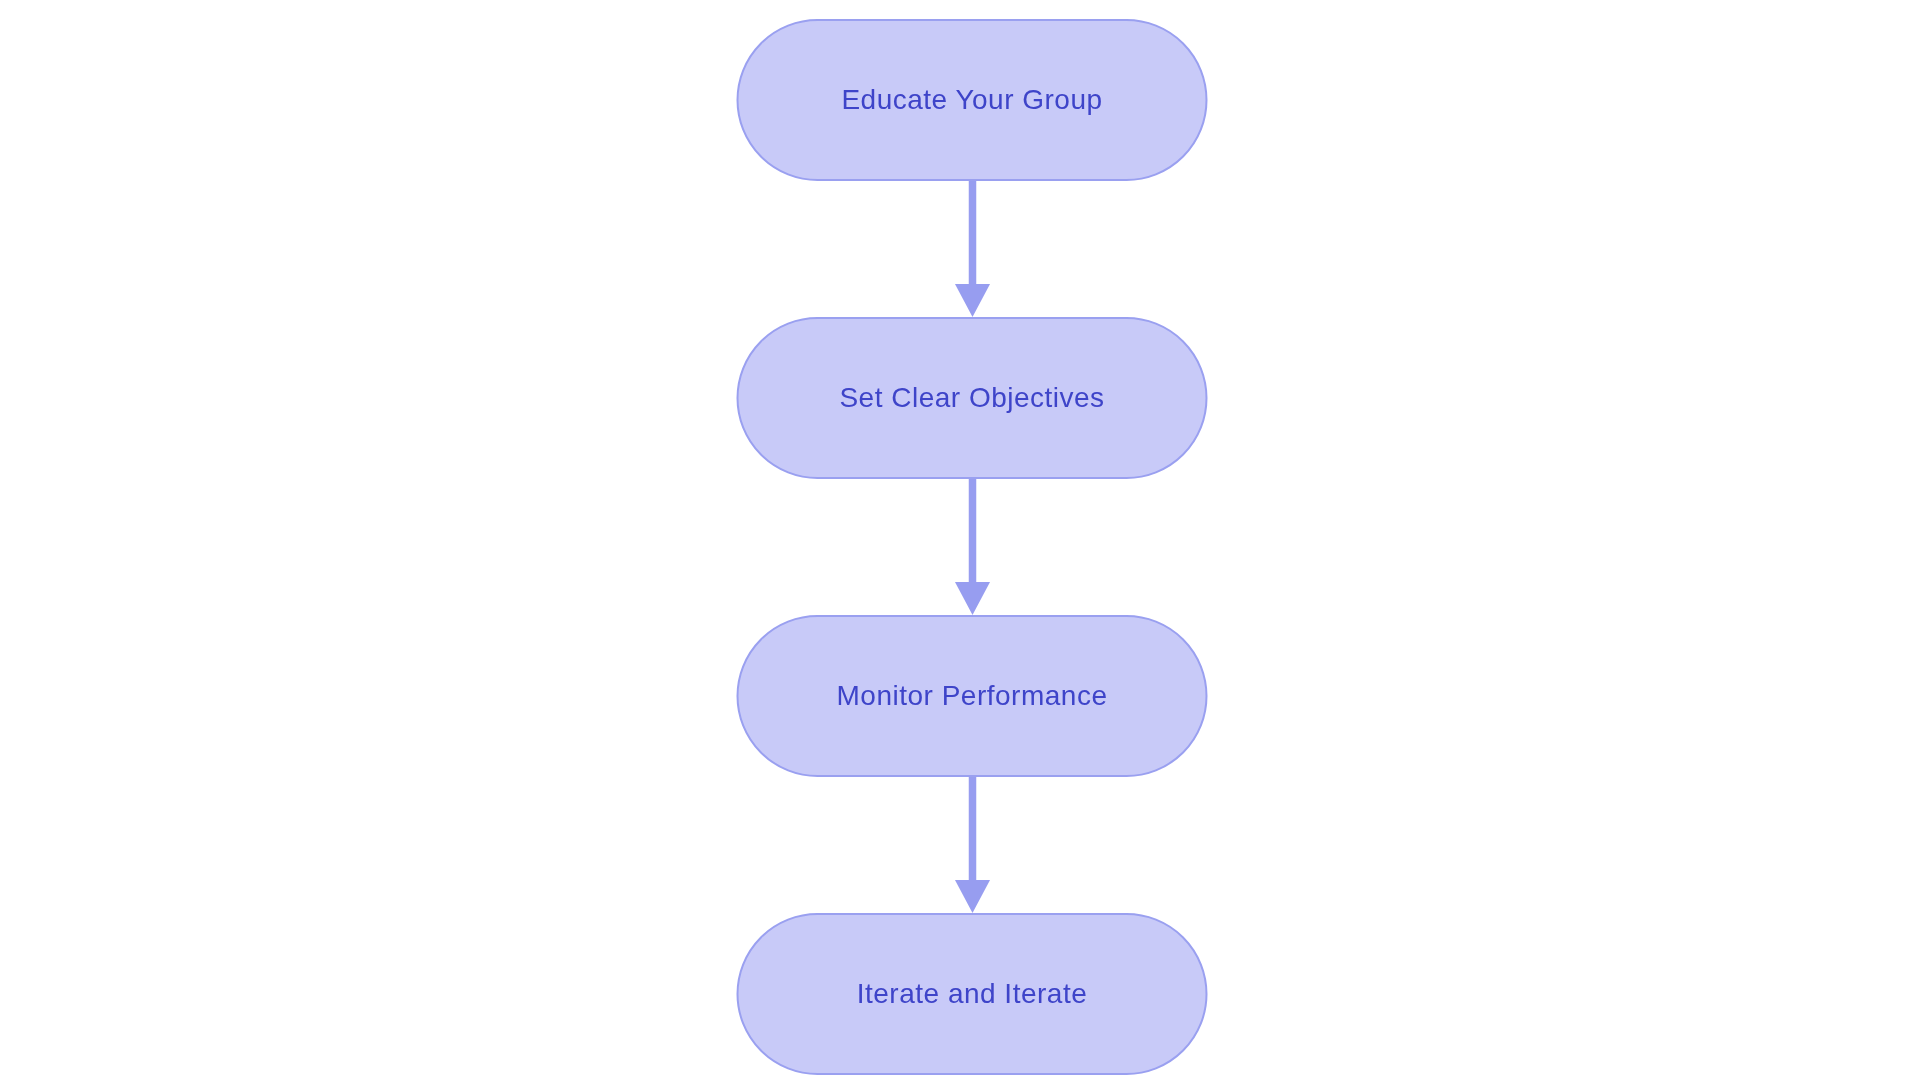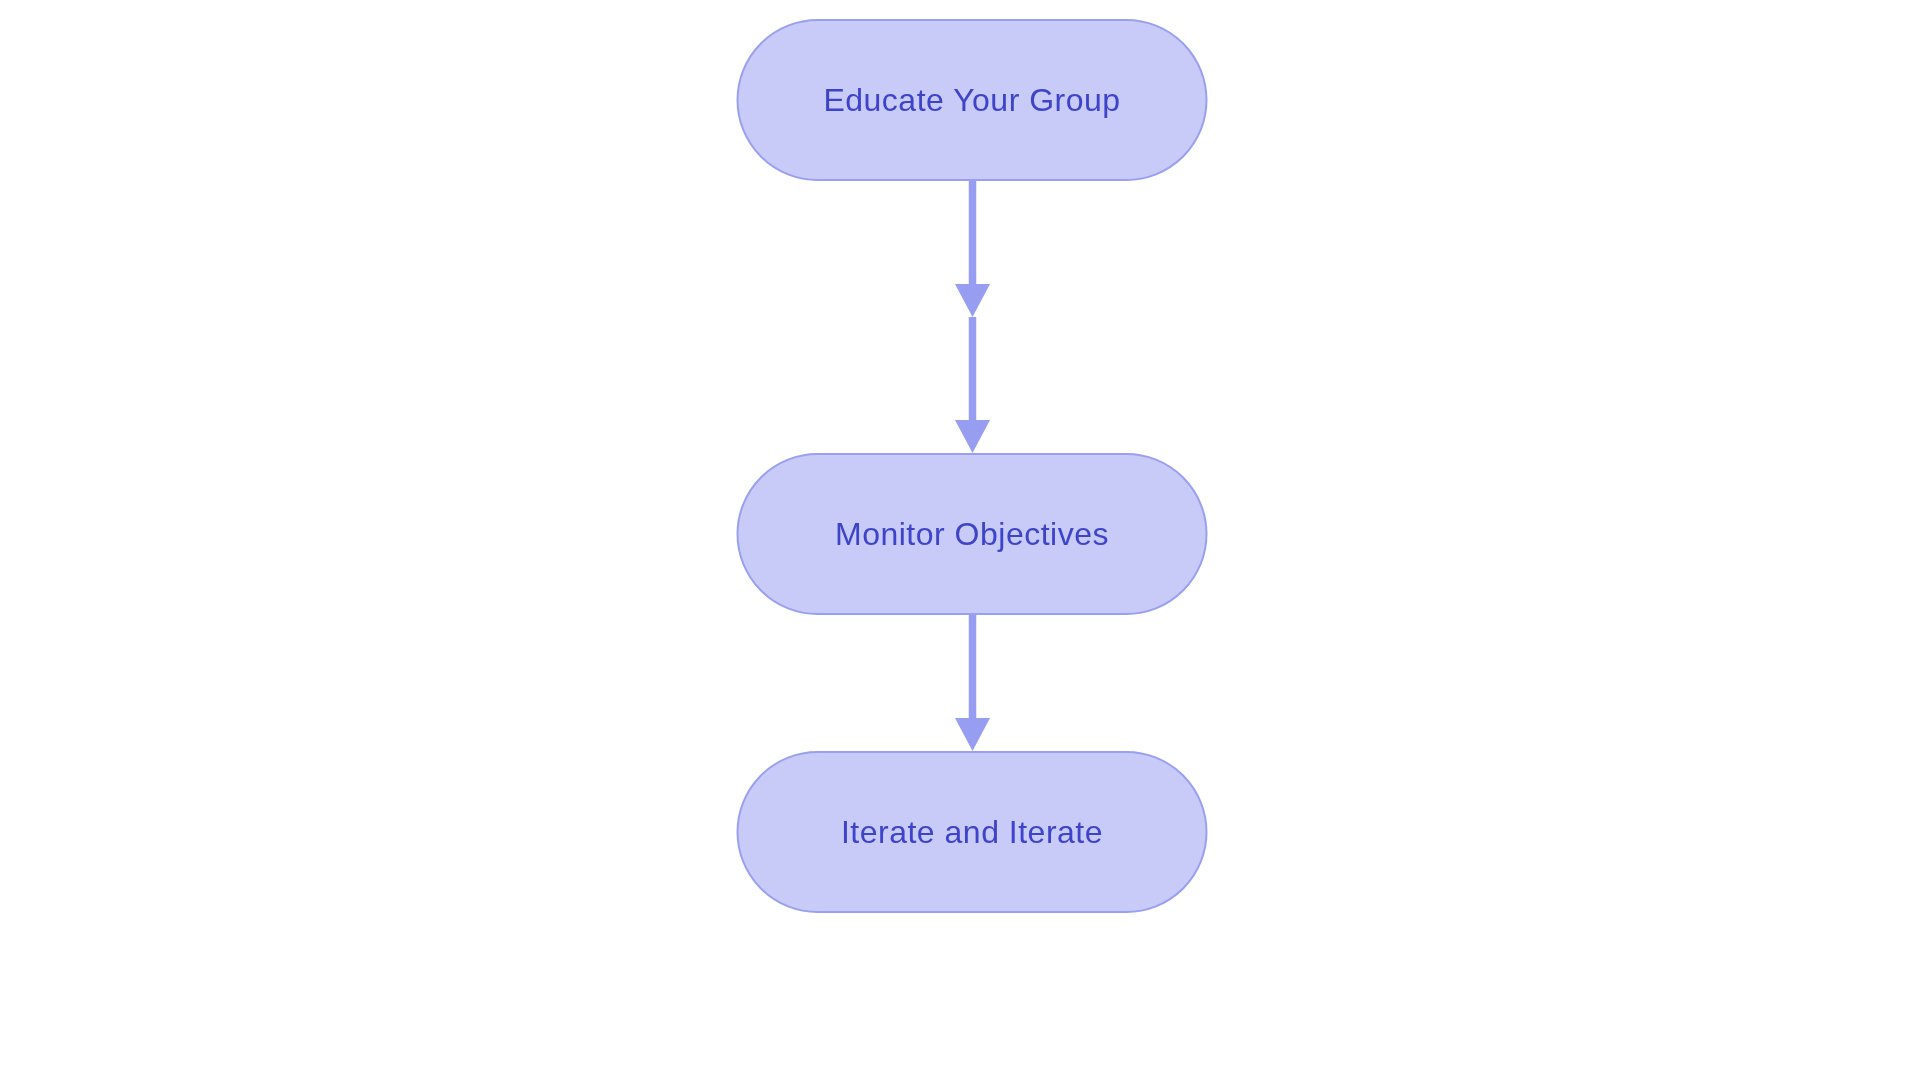--- a/index.html
+++ b/index.html
@@ -36,21 +36,21 @@
     height: 162px;
     min-width: 471px;
     padding: 0 55px;
     display: flex;
     align-items: center;
     justify-content: center;
     background: var(--node-fill);
     border: 2.5px solid var(--node-border);
     border-radius: 81px;
     color: var(--node-text);
-    font-size: 32px;
+    font-size: 28px;
     font-weight: 400;
     letter-spacing: 0.5px;
     white-space: nowrap;
   }
   .connector {
     height: 136px;
     display: flex;
     align-items: stretch;
     justify-content: center;
     color: var(--arrow);
@@ -66,30 +66,33 @@
     <span>Educate Your Group</span>
   </div>
 
   <div class="connector">
     <svg width="36" height="136" viewBox="0 0 36 136" xmlns="http://www.w3.org/2000/svg">
       <rect x="14.25" y="0" width="7.5" height="112" fill="currentColor"></rect>
       <polygon points="0.5,103 35.5,103 18,136" fill="currentColor"></polygon>
     </svg>
   </div>
 
+  <div class="node">
+    <span>Set Clear Objectives</span>
+  </div>
 
   <div class="connector">
     <svg width="36" height="136" viewBox="0 0 36 136" xmlns="http://www.w3.org/2000/svg">
       <rect x="14.25" y="0" width="7.5" height="112" fill="currentColor"></rect>
       <polygon points="0.5,103 35.5,103 18,136" fill="currentColor"></polygon>
     </svg>
   </div>
 
   <div class="node">
-    <span>Monitor Objectives</span>
+    <span>Monitor Performance</span>
   </div>
 
   <div class="connector">
     <svg width="36" height="136" viewBox="0 0 36 136" xmlns="http://www.w3.org/2000/svg">
       <rect x="14.25" y="0" width="7.5" height="112" fill="currentColor"></rect>
       <polygon points="0.5,103 35.5,103 18,136" fill="currentColor"></polygon>
     </svg>
   </div>
 
   <div class="node">

